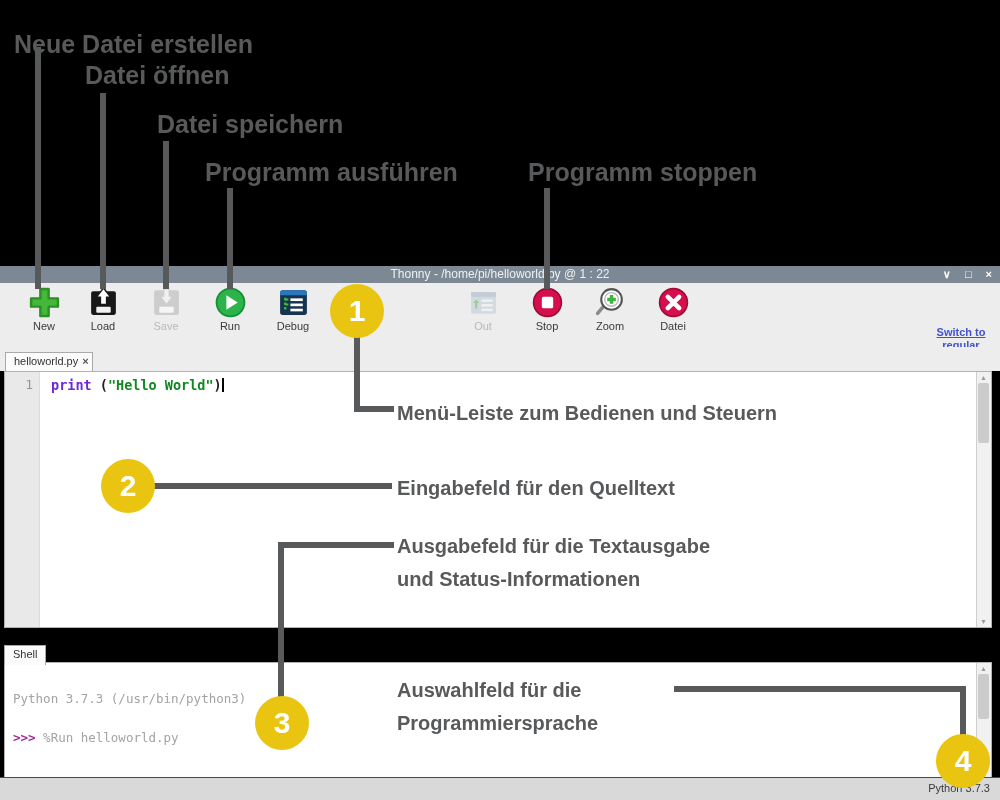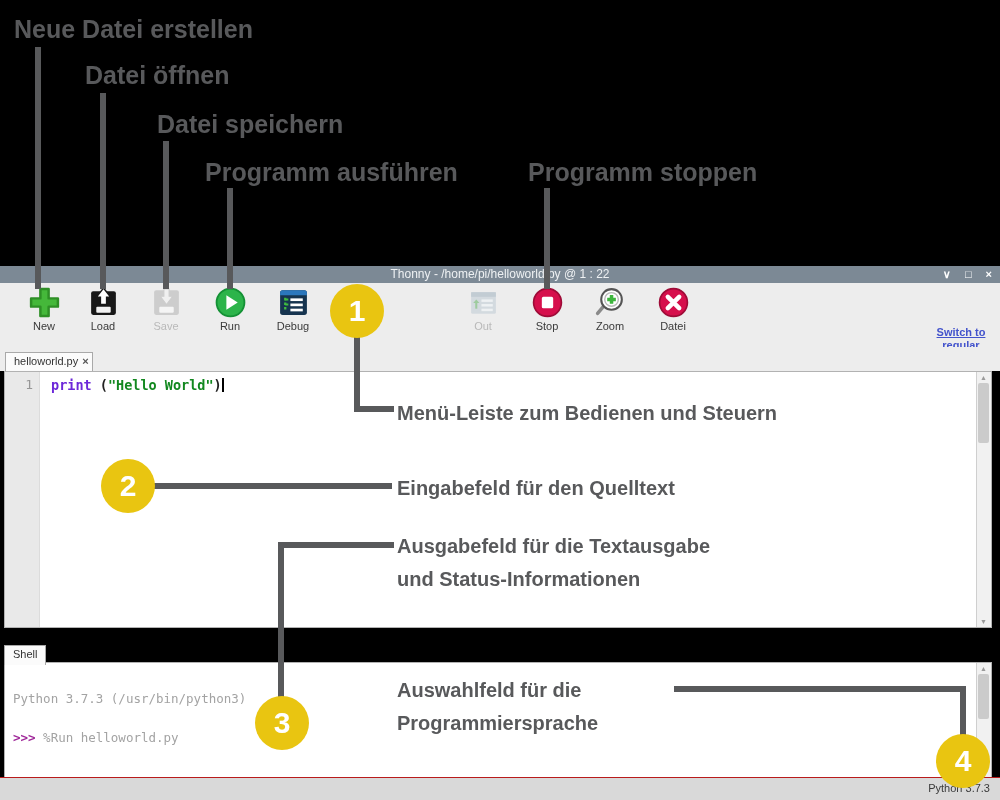--- a/index.html
+++ b/index.html
@@ -204,21 +204,21 @@
       <div class="sarrow" style="top:1px;">▲</div>
       <div class="vthumb" style="top:11px;height:45px;"></div>
       <div class="sarrow" style="bottom:1px;">▼</div>
     </div>
   </div>
 
   <div class="statusbar">
     <div class="interp">Python 3.7.3</div>
   </div>
 
-  <div class="ann-label" style="left:14px;top:15px;text-align:right;">Neue Datei erstellen</div>
+  <div class="ann-label" style="left:14px;top:30px;text-align:right;">Neue Datei erstellen</div>
   <div class="ann-label" style="left:85px;top:61px;">Datei öffnen</div>
   <div class="ann-label" style="left:157px;top:110px;">Datei speichern</div>
   <div class="ann-label" style="left:205px;top:158px;">Programm ausführen</div>
   <div class="ann-label" style="left:528px;top:158px;">Programm stoppen</div>
 
   <div class="conn" style="left:35px;top:47px;width:6px;height:242px;"></div>
   <div class="conn" style="left:100px;top:93px;width:6px;height:196px;"></div>
   <div class="conn" style="left:163px;top:141px;width:6px;height:148px;"></div>
   <div class="conn" style="left:227px;top:188px;width:6px;height:101px;"></div>
   <div class="conn" style="left:544px;top:188px;width:6px;height:101px;"></div>

